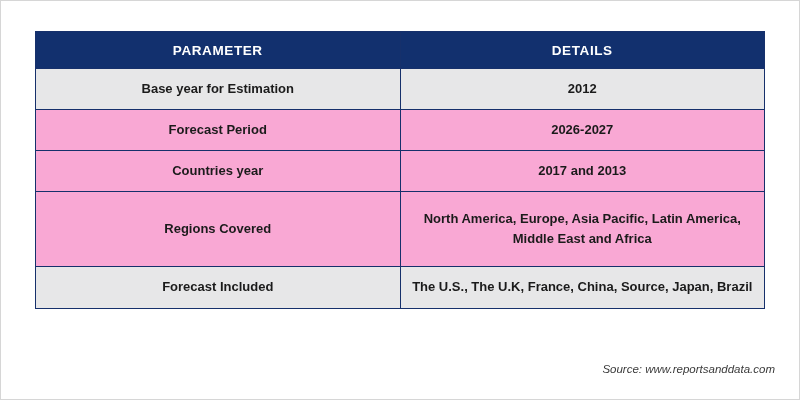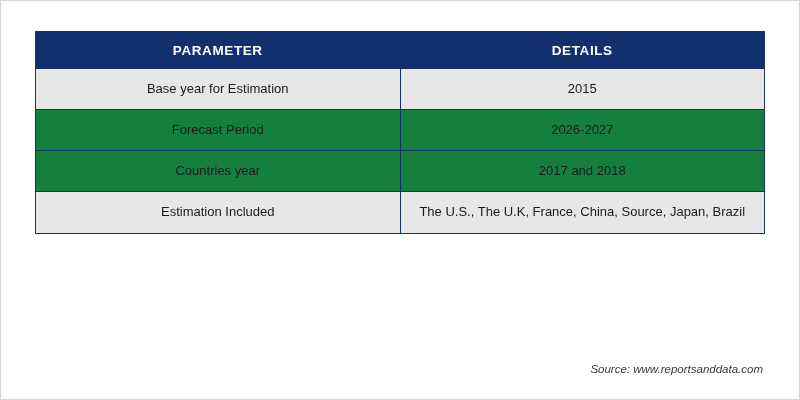--- a/index.html
+++ b/index.html
@@ -45,33 +45,34 @@
     font-size: 13.5px;
     letter-spacing: 0.6px;
     font-weight: bold;
     height: 36px;
     padding: 0 6px;
   }
   table.spec-table tbody td {
     font-size: 13px;
     padding: 10px 8px;
     line-height: 1.55;
+    font-weight: bold;
   }
   table.spec-table tbody tr.shade td {
     background: #e7e7e8;
   }
   table.spec-table tbody tr.plain td {
-    background: #15803d;
+    background: #f9a8d4;
   }
   col.col-param { width: 50%; }
   col.col-detail { width: 50%; }
   .row-tall td { height: 54px; }
   .source {
     position: absolute;
-    right: 36px;
+    right: 24px;
     top: 362px;
     font-size: 11.5px;
     font-style: italic;
     color: #3a3a3a;
   }
   .detail-line { display: block; }
 </style>
 </head>
 <body>
 
@@ -84,31 +85,38 @@
       </colgroup>
       <thead>
         <tr>
           <th>PARAMETER</th>
           <th>DETAILS</th>
         </tr>
       </thead>
       <tbody>
         <tr class="shade">
           <td>Base year for Estimation</td>
-          <td>2015</td>
+          <td>2012</td>
         </tr>
         <tr class="plain">
           <td>Forecast Period</td>
           <td>2026-2027</td>
         </tr>
         <tr class="plain">
           <td>Countries year</td>
-          <td>2017 and 2018</td>
+          <td>2017 and 2013</td>
+        </tr>
+        <tr class="plain row-tall">
+          <td>Regions Covered</td>
+          <td>
+            <span class="detail-line">North America, Europe, Asia Pacific, Latin America,</span>
+            <span class="detail-line">Middle East and Africa</span>
+          </td>
         </tr>
         <tr class="shade">
-          <td>Estimation Included</td>
+          <td>Forecast Included</td>
           <td>The U.S., The  U.K, France, China, Source, Japan, Brazil</td>
         </tr>
       </tbody>
     </table>
   </div>
   <div class="source">Source: www.reportsanddata.com</div>
 </div>
 
 </body></html>

